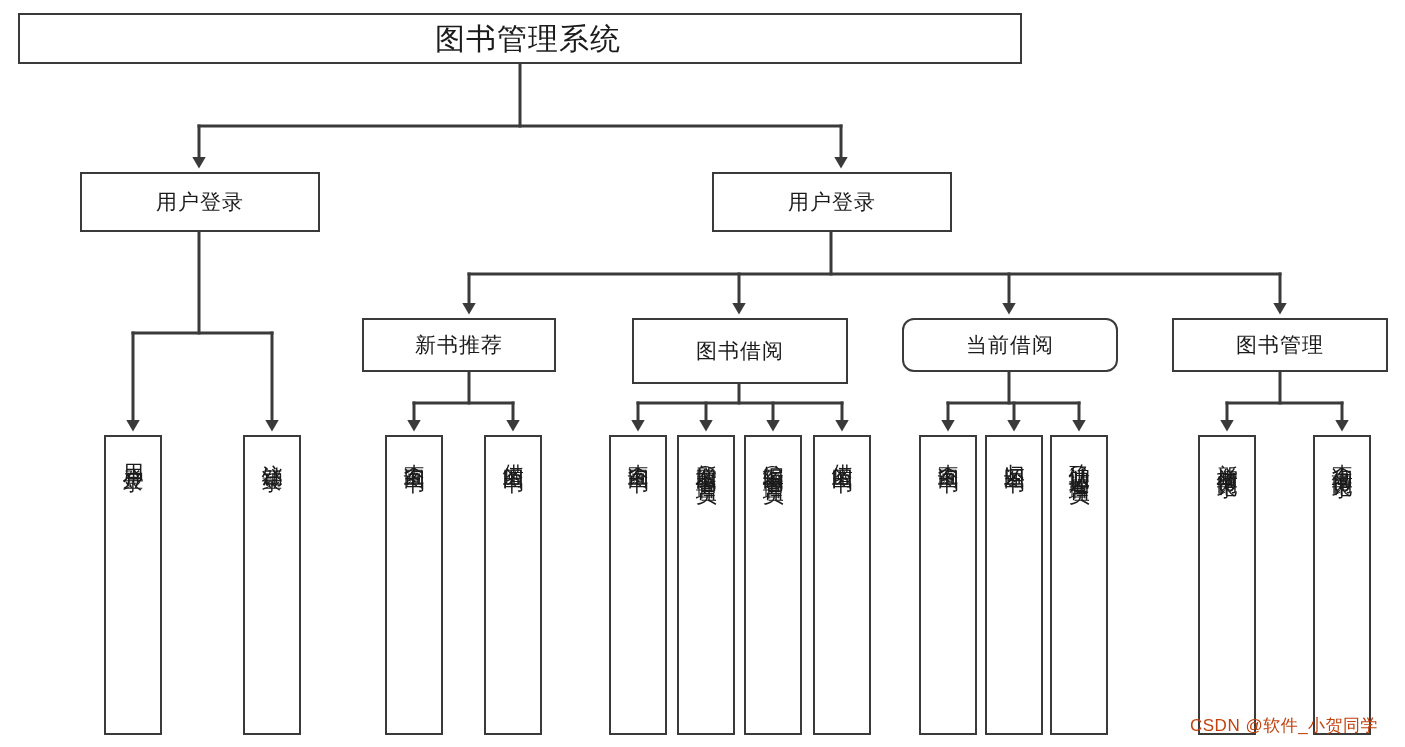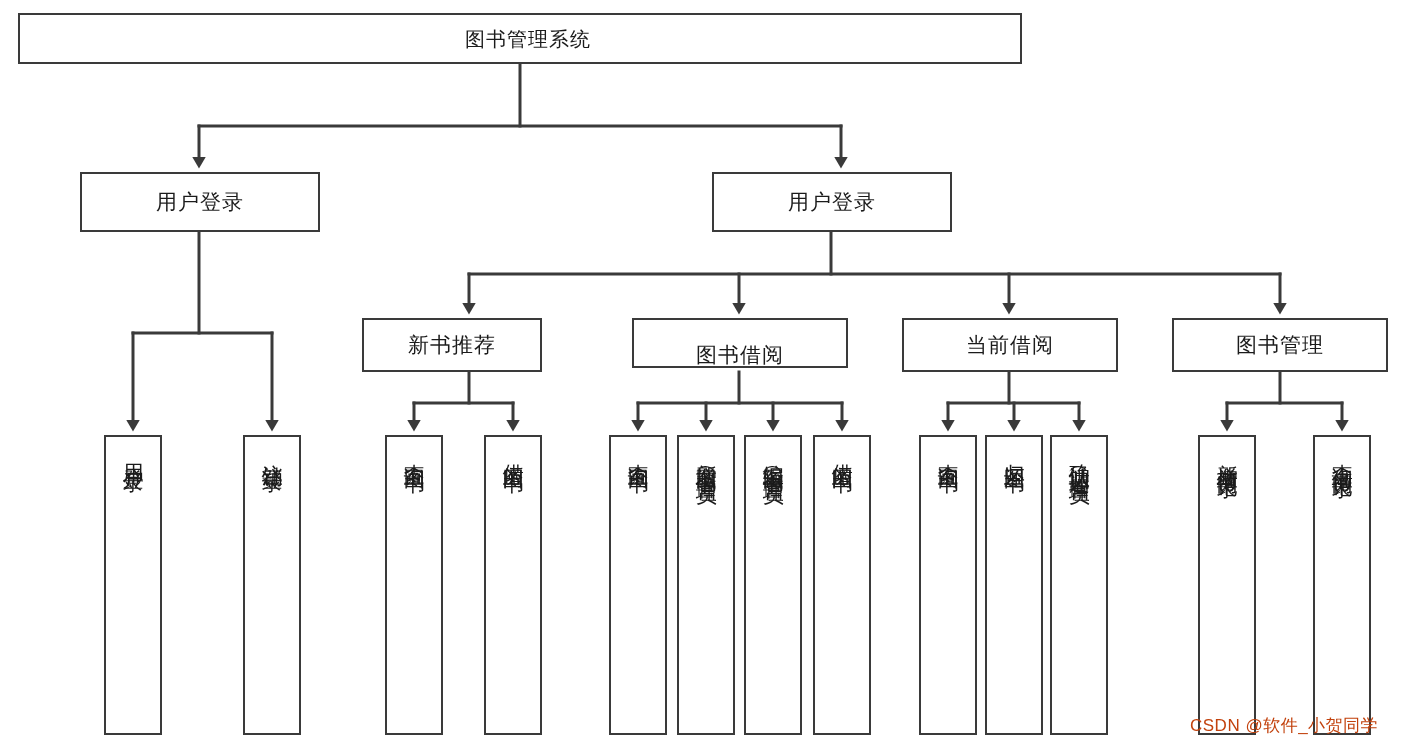--- a/index.html
+++ b/index.html
@@ -34,21 +34,21 @@
     align-items: center;
     justify-content: center;
     color: #1b1b1b;
   }
   .node.horiz {
     font-size: 21px;
     letter-spacing: 1px;
     line-height: 1.1;
   }
   .node.root {
-    font-size: 20px;
+    font-size: 30px;
     padding-left: 16px;
   }
   .node.leaf {
     align-items: flex-start;
     justify-content: center;
     padding-top: 10px;
   }
   .vtext {
     writing-mode: vertical-rl;
     text-orientation: upright;
@@ -126,27 +126,27 @@
     <span>图书管理系统</span>
   </div>
 
   <div class="node horiz" style="left:80px; top:172px; width:240px; height:60px;">
     <span>用户登录</span>
   </div>
   <div class="node horiz" style="left:712px; top:172px; width:240px; height:60px;">
     <span>用户登录</span>
   </div>
 
-  <div class="node horiz" style="left:362px; top:318px; width:180px; height:54px;">
+  <div class="node horiz" style="left:362px; top:318px; width:194px; height:54px;">
     <span>新书推荐</span>
   </div>
-  <div class="node horiz" style="left:632px; top:318px; width:216px; height:50px;align-items:flex-end;">
+  <div class="node horiz" style="left:632px; top:318px; width:216px; height:66px;">
     <span>图书借阅</span>
   </div>
-  <div class="node horiz" style="left:902px; top:318px; width:216px; height:54px;">
+  <div class="node horiz" style="left:902px; top:318px; width:216px; height:54px;border-radius:12px;">
     <span>当前借阅</span>
   </div>
   <div class="node horiz" style="left:1172px; top:318px; width:216px; height:54px;">
     <span>图书管理</span>
   </div>
 
   <div class="node leaf" style="left:104px; top:435px; width:58px; height:300px;">
     <span class="vtext">用户登录</span>
   </div>
   <div class="node leaf" style="left:243px; top:435px; width:58px; height:300px;">

